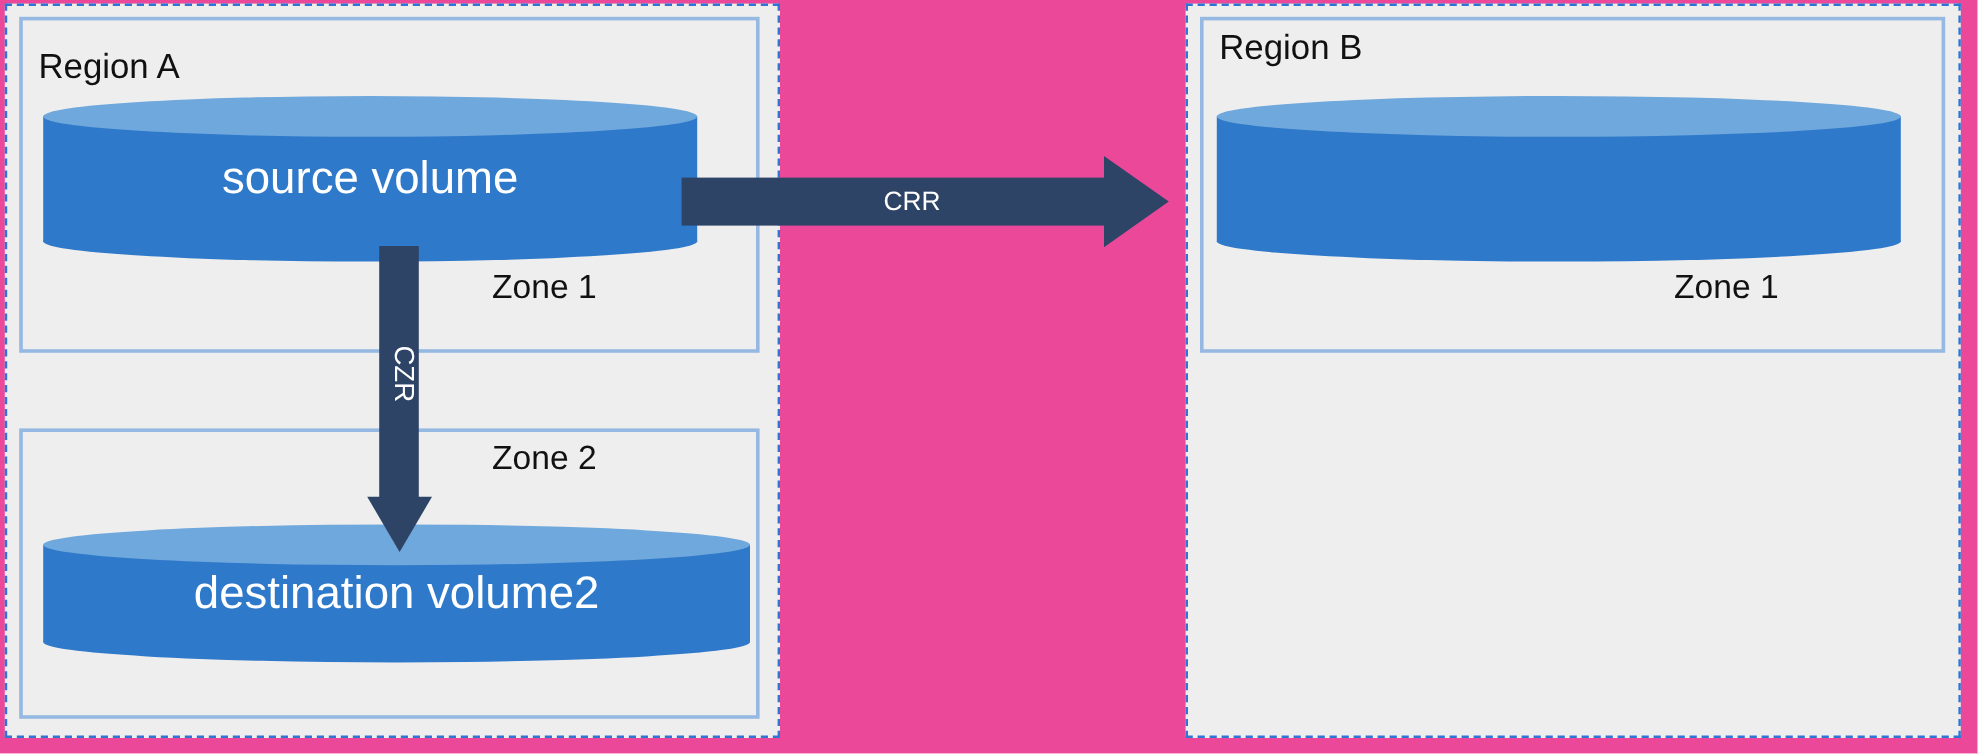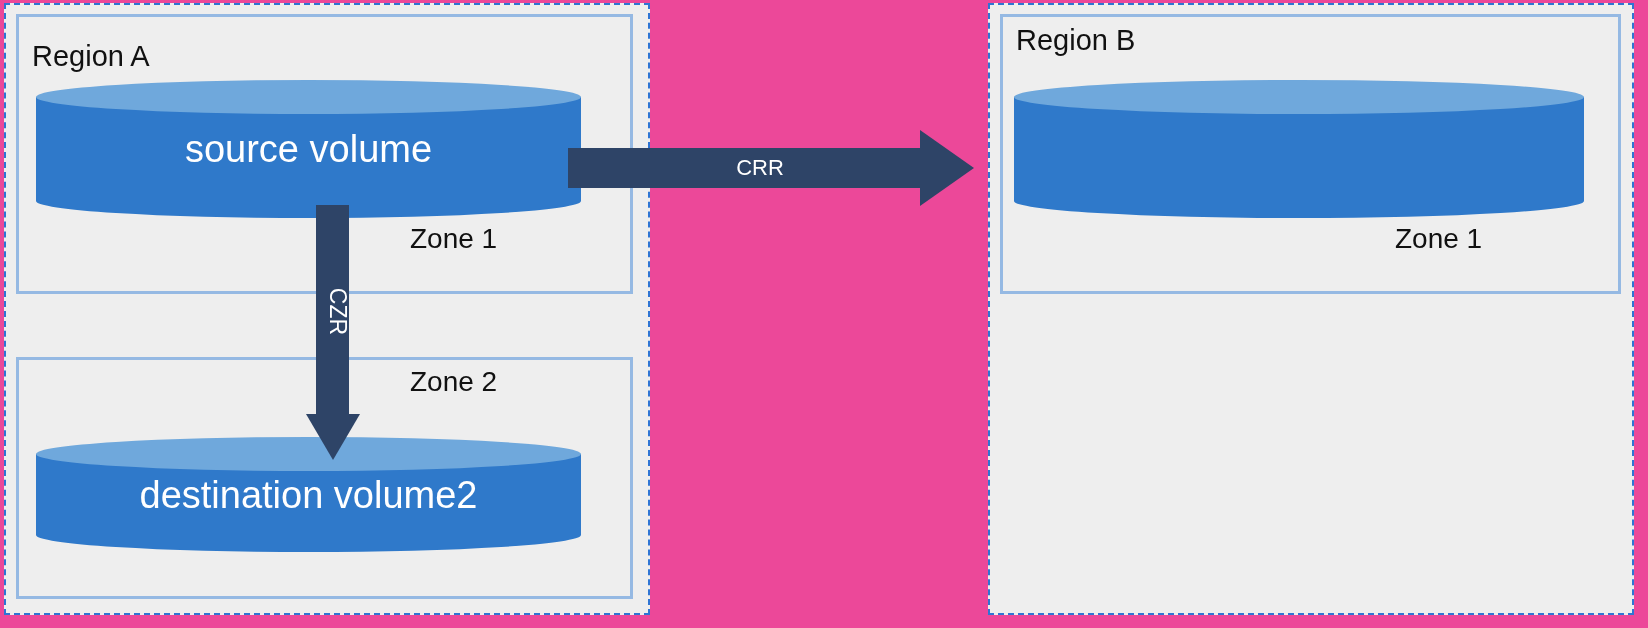--- a/index.html
+++ b/index.html
@@ -98,21 +98,21 @@
     top: 50%;
     transform: translateY(-50%);
     text-align: center;
     color: #ffffff;
     font-size: 38px;
     line-height: 1;
     white-space: nowrap;
     z-index: 3;
   }
   #cyl-source      { left: 36px;   top: 80px;  width: 545px; height: 138px; }
-  #cyl-dest2       { left: 36px;   top: 437px; width: 545px; height: 115px; }
+  #cyl-dest2       { left: 36px;   top: 437px; width: 545px; height: 115px; padding-left: 44px; }
   #cyl-dest1       { left: 1014px; top: 80px;  width: 570px; height: 138px; }
 
   
   .arrow-crr-shaft {
     position: absolute;
     left: 568px;
     top: 148px;
     width: 355px;
     height: 40px;
     background: #2e4467;

